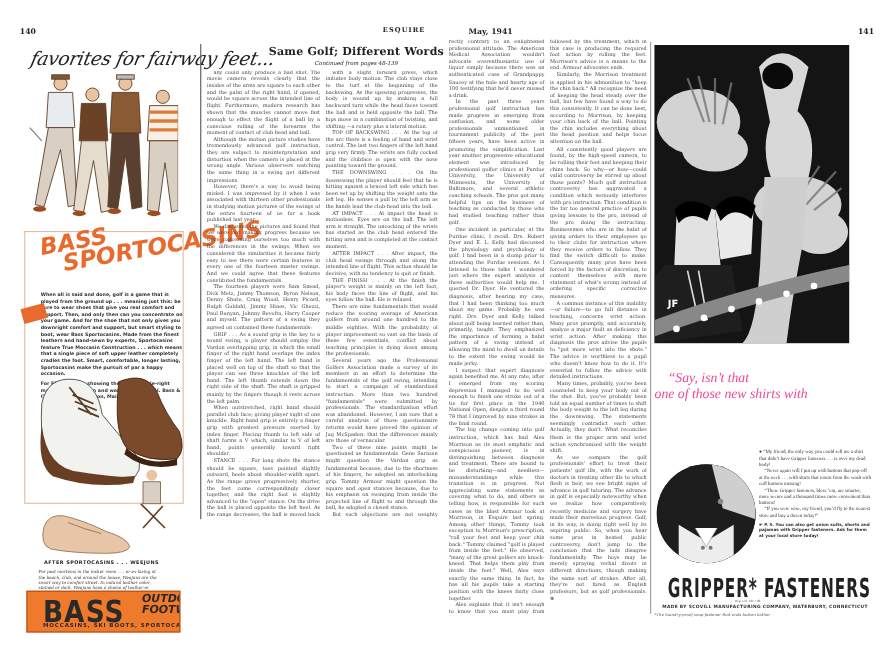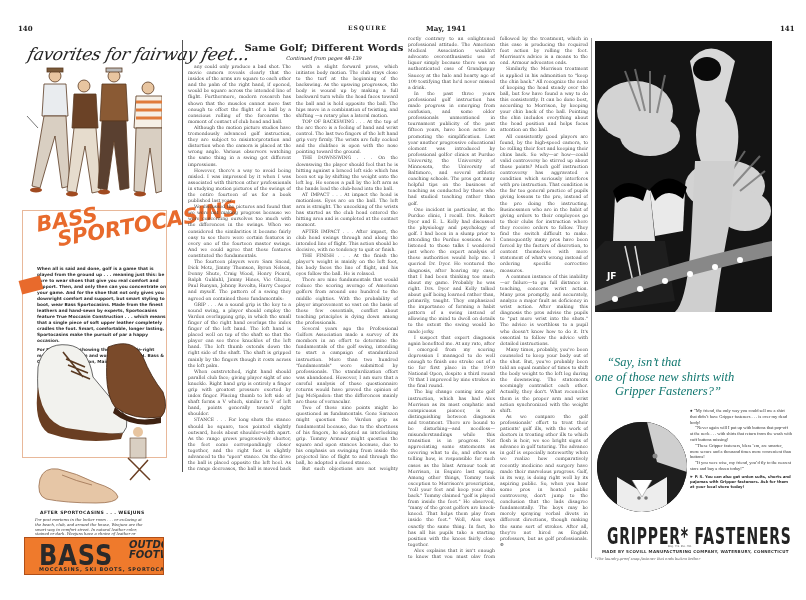--- a/index.html
+++ b/index.html
@@ -32,21 +32,21 @@
 
   
   .rule { position: absolute; width: 1px; background: #555; }
   .art-title { position: absolute; left: 224px; top: 42px; width: 200px; text-align: center; font-weight: bold; font-size: 10px; letter-spacing: 0.2px; }
   .art-sub { position: absolute; left: 224px; top: 55px; width: 200px; text-align: center; font-size: 5px; font-style: italic; }
   .col { position: absolute; font-size: 4.55px; line-height: 6.1px; color: #444; text-align: justify; hyphens: auto; }
   .col p { text-indent: 6px; }
 
   
   .illus { position: absolute; left: 595px; top: 41px; width: 177px; height: 271px; background: #111; overflow: hidden; }
-  .quote { position: absolute; left: 595px; top: 355px; width: 210px; font-family: "Liberation Serif", serif; font-style: italic; font-size: 12.5px; line-height: 14.5px; color: #0f766e; }
+  .quote { position: absolute; left: 595px; top: 336px; width: 210px; font-family: "Liberation Serif", serif; font-style: italic; font-size: 12.5px; line-height: 14.5px; color: #ec4899; }
   .quote .l1 { display:block; padding-left: 12px; }
   .quote .l3 { display:block; padding-left: 20px; }
   .circle { position: absolute; left: 597px; top: 422px; width: 90px; height: 90px; border-radius: 50%; background: #1d1d1d; overflow: hidden; }
   .gripper-copy { position: absolute; left: 690px; top: 408px; width: 102px; font-family: "Liberation Serif", serif; font-size: 4.5px; line-height: 5.8px; color: #333; }
   .gripper-copy p { text-indent: 5px; }
   .gripper-copy .ps { font-family: "DejaVu Sans", sans-serif; font-weight: bold; font-size: 3.8px; line-height: 5px; text-indent: 0; margin-top: 2px; }
   .gripper-brand { position: absolute; left: 607px; top: 522px; font-family: "DejaVu Sans", sans-serif; font-weight: bold; font-size: 17px; letter-spacing: 1px; color: #222; transform: scaleX(0.82) scaleY(1.4); transform-origin: left top; white-space: nowrap; }
   .gripper-reg { position: absolute; left: 668px; top: 545px; font-size: 2.6px; color: #555; }
   .gripper-maker { position: absolute; left: 602px; top: 549px; font-family: "DejaVu Sans", sans-serif; font-size: 4px; font-weight: bold; letter-spacing: 0.3px; color: #333; white-space: nowrap; }
   .gripper-foot { position: absolute; left: 595px; top: 557px; font-size: 3.6px; font-style: italic; color: #555; white-space: nowrap; }
@@ -217,21 +217,20 @@
         <circle cx="120" cy="226" r="3"></circle>
         <circle cx="145" cy="219" r="3"></circle>
     </g>
     <text x="12" y="238" font-family="DejaVu Sans, sans-serif" font-weight="bold" font-size="9" fill="#fff">JF</text>
   </svg>
 </div>
 
 <div class="quote">
   <span class="l1">“Say, isn’t that</span>
   <span>one of those new shirts with</span>
-  <span class="l3">Gripper Fasteners?”</span>
 </div>
 
 <div class="circle">
   <svg width="90" height="90" viewBox="0 0 90 90">
     <rect width="90" height="90" fill="#1d1d1d"></rect>
     <path d="M50 0 L90 0 L90 50 L60 40 Z" fill="#cfcfcf"></path>
     <circle cx="58" cy="34" r="2.5" fill="#888"></circle>
     <path d="M20 55 L45 70 L70 55 L70 90 L20 90 Z" fill="#ededed"></path>
     <path d="M35 58 L45 75 L55 58" fill="#fff" stroke="#999" stroke-width="0.6"></path>
     <circle cx="42" cy="76" r="1.8" fill="#777"></circle>

